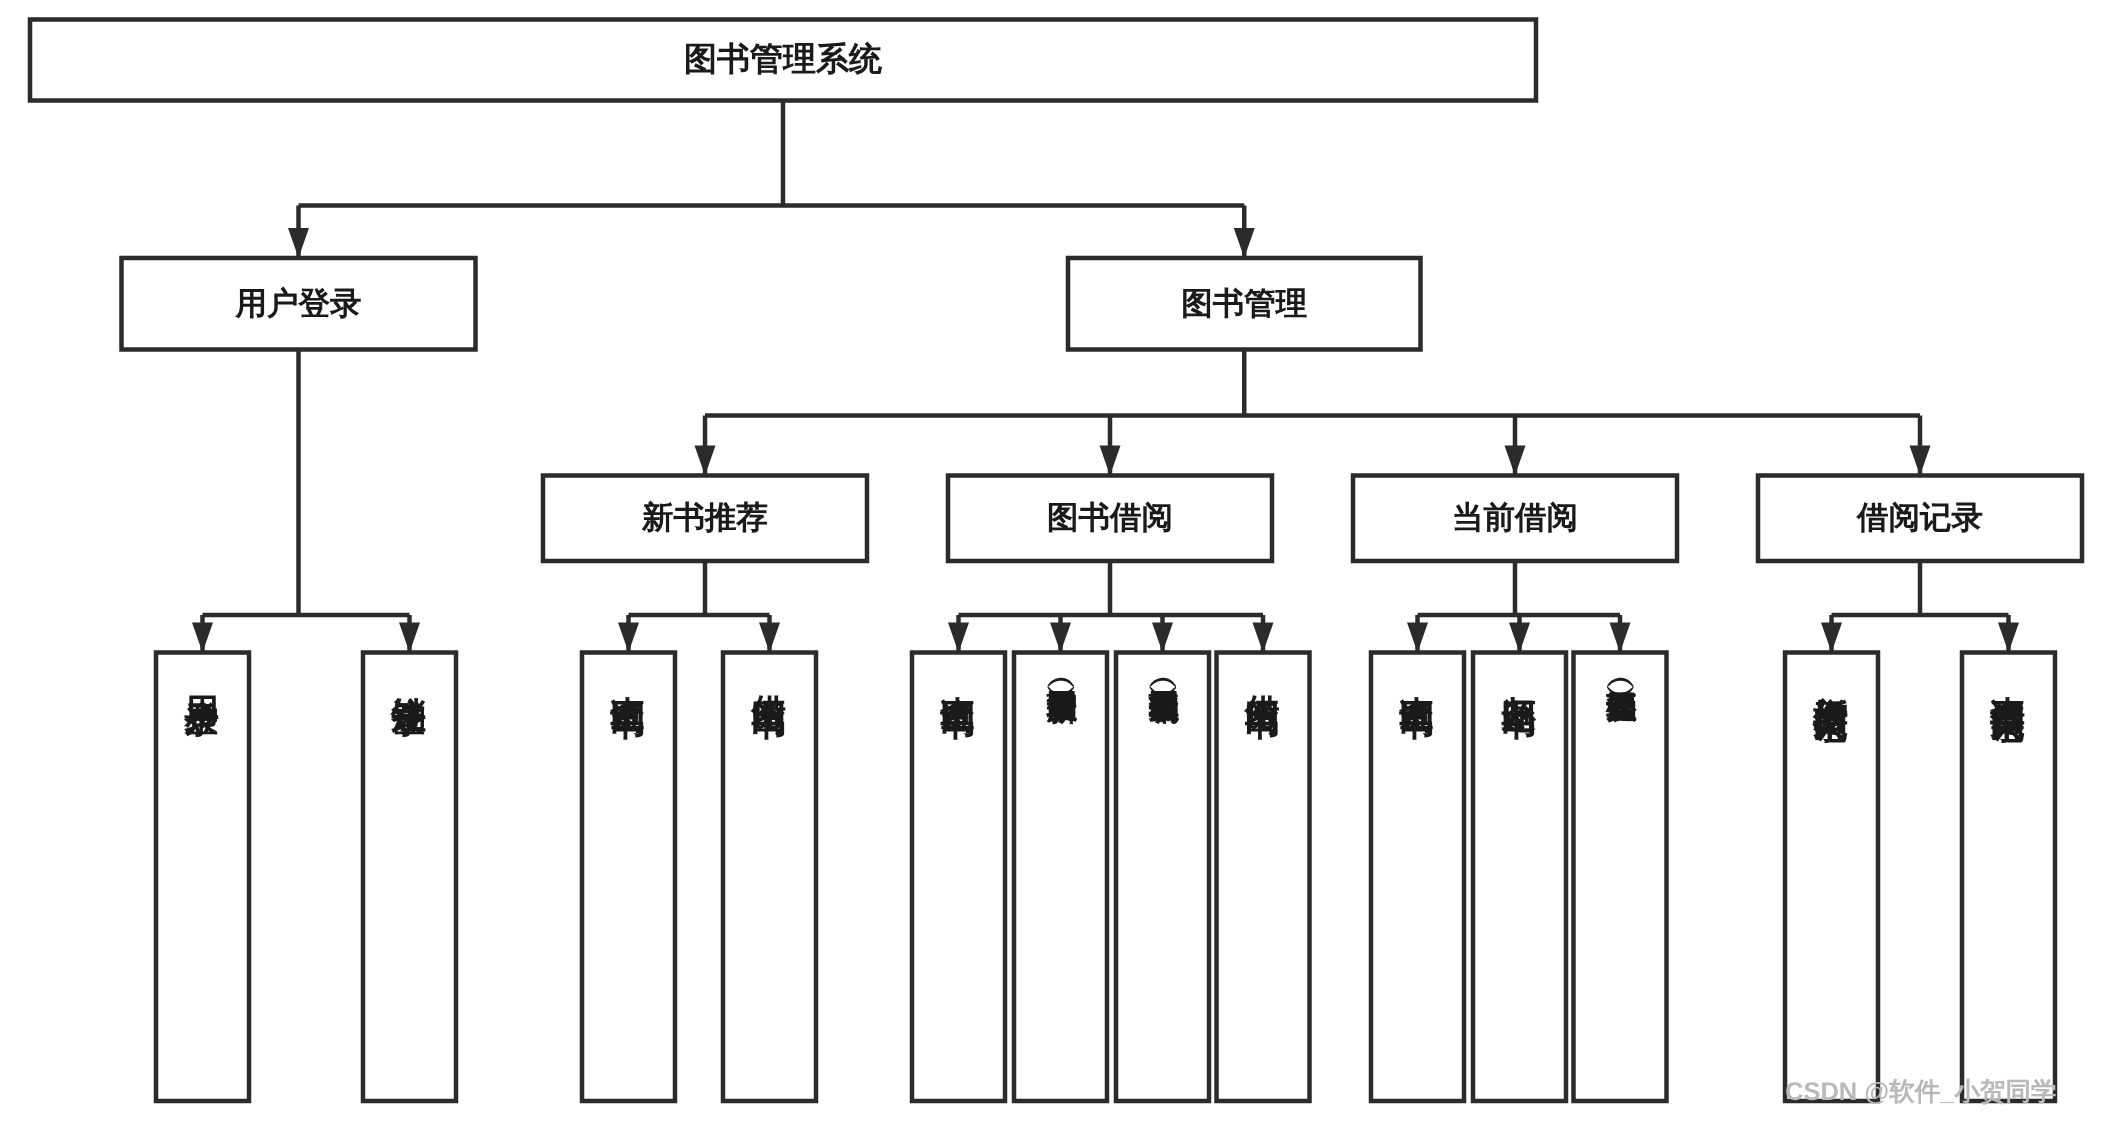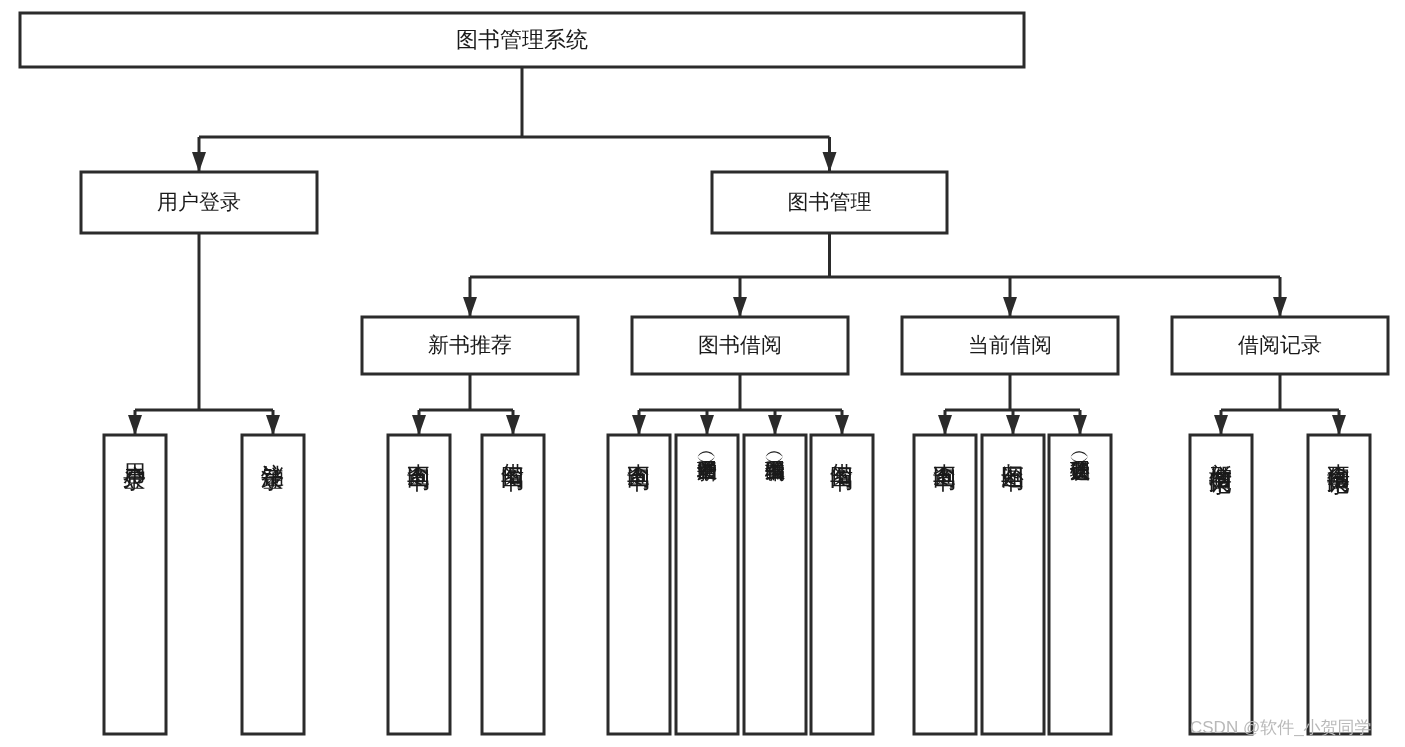--- a/index.html
+++ b/index.html
@@ -11,20 +11,21 @@
     width: 1405px;
     height: 747px;
     font-family: "Liberation Sans", "DejaVu Sans", sans-serif;
     overflow: hidden;
   }
   #diagram-root {
     position: relative;
     width: 1405px;
     height: 747px;
     background: #ffffff;
+    font-weight: bold;
   }
   svg#flow-svg {
     position: absolute;
     left: 0;
     top: 0;
     width: 1405px;
     height: 747px;
   }
   .node-rect {
     fill: #ffffff;

